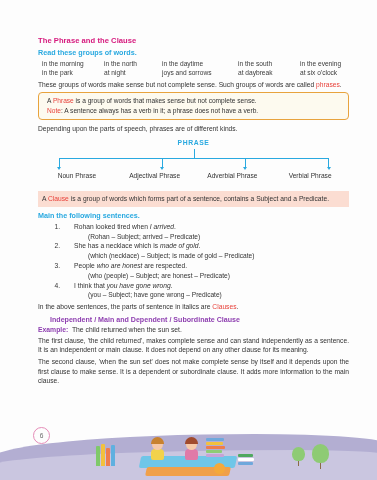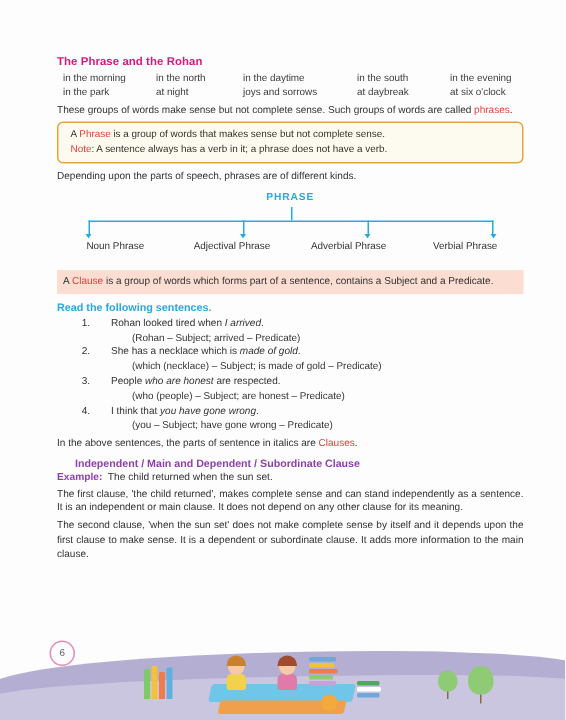--- a/index.html
+++ b/index.html
@@ -196,22 +196,23 @@
   .smallbooks{position:absolute;left:238px;bottom:14px;}
   .ball{position:absolute;left:214px;bottom:6px;width:11px;height:11px;border-radius:50%;background:#f4a93c;}
 </style>
 </head>
 <body>
 
 <div class="page">
 
   <div class="content">
 
-    <div class="title">The Phrase and the Rohan</div>
-
+    <div class="title">The Phrase and the Clause</div>
+
+    <div class="subhead">Read these groups of words.</div>
 
     <div class="wordgrid">
       <span>in the morning</span>
       <span>in the north</span>
       <span>in the daytime</span>
       <span>in the south</span>
       <span>in the evening</span>
       <span>in the park</span>
       <span>at night</span>
       <span>joys and sorrows</span>
@@ -245,21 +246,21 @@
         <span>Adjectival Phrase</span>
         <span>Adverbial Phrase</span>
         <span>Verbial Phrase</span>
       </div>
     </div>
 
     <div class="clausebox">
       <div><span>A </span><span class="pink">Clause</span><span> is a group of words which forms part of a sentence, contains a Subject and a Predicate.</span></div>
     </div>
 
-    <div class="subhead">Read the following sentences.</div>
+    <div class="subhead">Main the following sentences.</div>
 
     <div class="slist">
 
       <div class="srow">
         <div class="snum">1.</div>
         <div class="sbody"><span>Rohan looked tired when </span><i>I arrived</i><span>.</span></div>
       </div>
       <div class="sub">(Rohan – Subject; arrived – Predicate)</div>
 
       <div class="srow">

